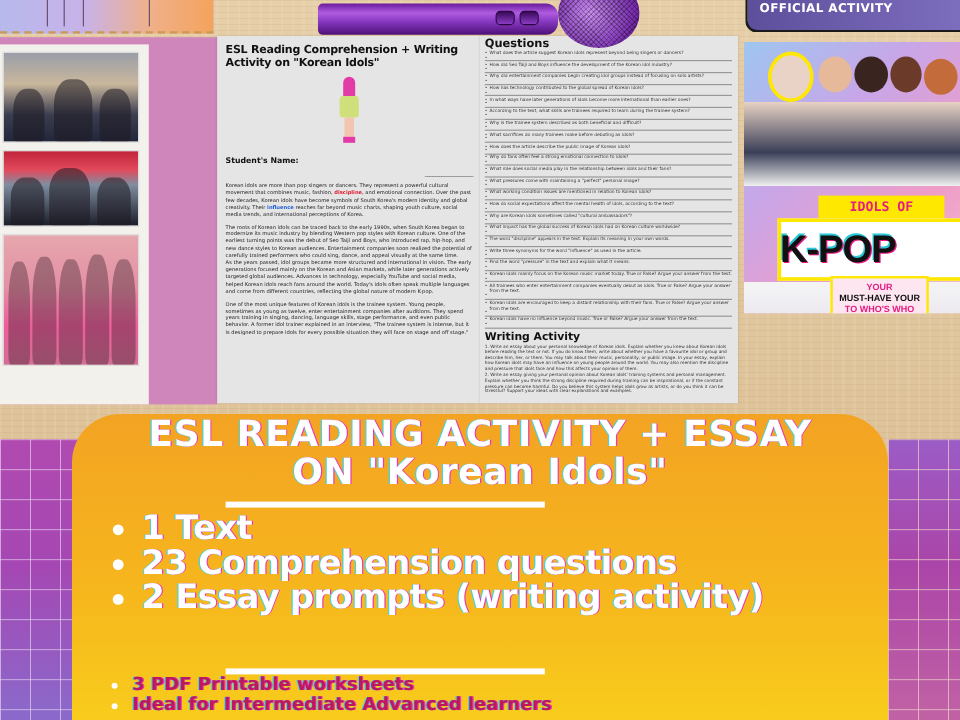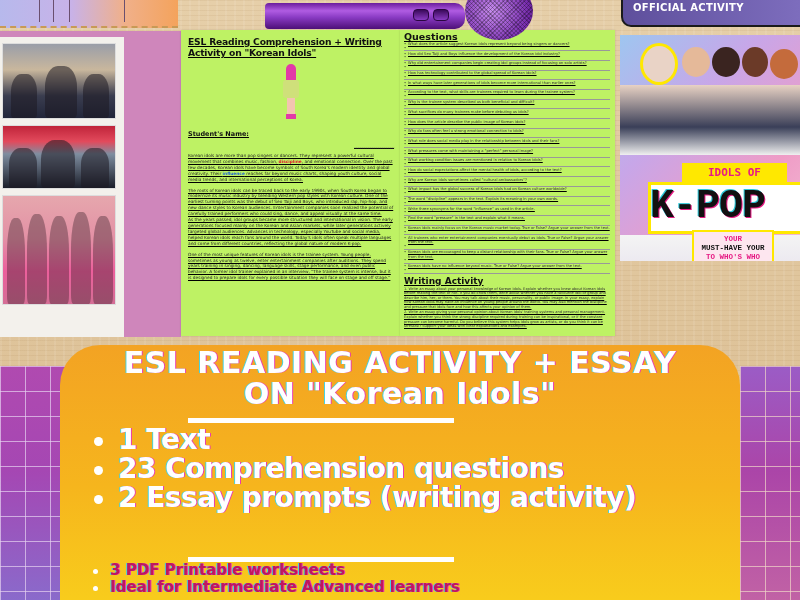--- a/index.html
+++ b/index.html
@@ -30,23 +30,22 @@
     background: #f3f1ec; padding: 6px 6px 0 2px;
   }
   .photo { width: 114px; margin-bottom: 6px; border: 1px solid #ddd; position: relative; overflow: hidden; }
   .photo.p1 { height: 76px; background: linear-gradient(180deg, #9a9ea8 0%, #c9b79d 35%, #3a3d4f 70%, #22263a 100%); }
   .photo.p2 { height: 64px; background: linear-gradient(180deg, #c0243a 0%, #e24a5c 25%, #7f8ea0 45%, #1b1e2a 100%); }
   .photo.p3 { height: 110px; background: linear-gradient(180deg, #e6a7ad 0%, #e390a5 40%, #ec5f9c 70%, #d46e95 100%); }
   .silh { position:absolute; bottom:0; border-radius: 40% 40% 10% 10%; background: rgba(30,25,35,0.55); }
 
   
   .sheet {
-    position: absolute; background: #bef264;
+    position: absolute; background: #e5e5e5;
     box-shadow: 0 0 2px rgba(0,0,0,0.15);
-    text-decoration: underline;
   }
   .sheet1 { left: 181px; top: 30px; width: 219px; height: 306px; padding: 6px 6px 0 7px; }
   .sheet-title {
     font-family: "DejaVu Sans", sans-serif; font-weight: bold; font-size: 9.2px; line-height: 11px;
     color: #111; letter-spacing: -0.2px;
   }
   .figure {
     width: 22px; height: 56px; margin: 6px auto 0; position: relative;
   }
   .figure .hair { position:absolute; left:6px; top:0; width:10px; height:18px; background:#e23aa7; border-radius: 5px 5px 2px 2px; }
@@ -108,28 +107,28 @@
   .crowd { position:absolute; border-radius: 50%; }
   .idols-of {
     position:absolute; left: 62px; top: 128px; width: 105px; height: 19px; background: #ffe800;
     text-align:center; font-family: "DejaVu Sans Mono", monospace; font-weight: bold; font-size: 11px; color: #e61b84; line-height: 19px;
   }
   .kpop-box {
     position:absolute; left: 28px; top: 147px; width: 152px; height: 52px; background: #fff;
     border: 3px solid #ffe800; border-right: none;
   }
   .kpop {
-    position:absolute; left: 30px; top: 152px; font-family: Liberation Mono, monospace; font-weight: bold;
-    font-size: 40px; line-height: 40px; color: #111; letter-spacing: -1px;
+    position:absolute; left: 30px; top: 152px; font-family: Liberation Sans, sans-serif; font-weight: bold;
+    font-size: 32px; line-height: 40px; color: #111; letter-spacing: -1px;
     text-shadow: 1px 1px 0 #e61b84, -1px -1px 0 #2cc7d8;
   }
   .guide {
     position:absolute; left: 72px; top: 195px; width: 82px; height: 46px; background: #fde6ef;
     border: 2px solid #ffe800; text-align: center; padding-top: 3px;
-    font-family: Liberation Mono, monospace; font-weight: bold; font-size: 7.5px; line-height: 9px;
+    font-family: Liberation Sans, sans-serif; font-weight: bold; font-size: 7.5px; line-height: 9px;
   }
   .guide .pink { color: #e61b84; }
   .guide .dark { color: #111; }
   .author {
     position:absolute; left: 88px; top: 312px; font-family: "Liberation Sans", sans-serif; font-weight: bold;
     font-size: 7px; color: #111; background: #f6e6f3; padding: 1px 2px; letter-spacing: -0.2px;
   }
 
   
   .grid-bg {

